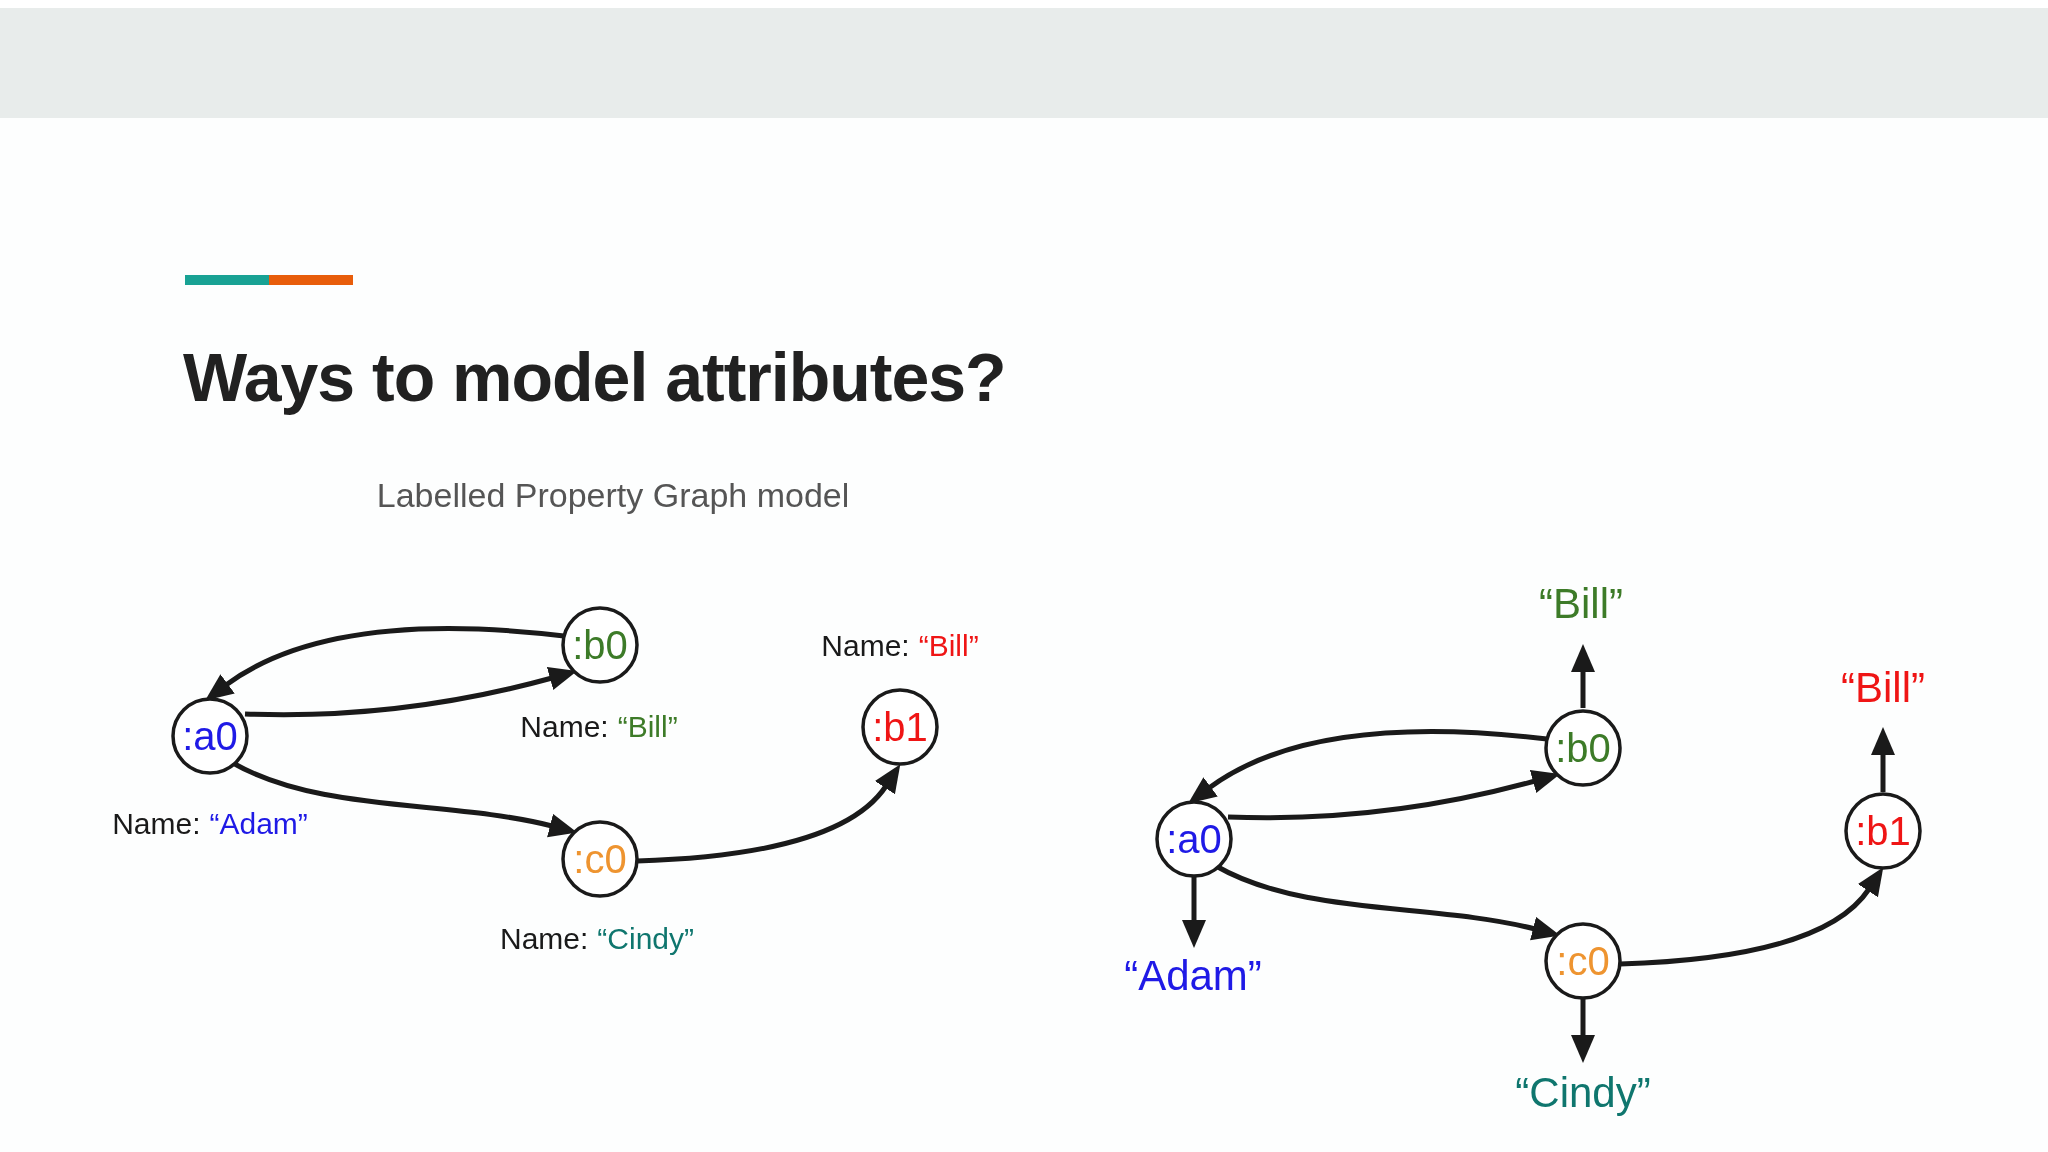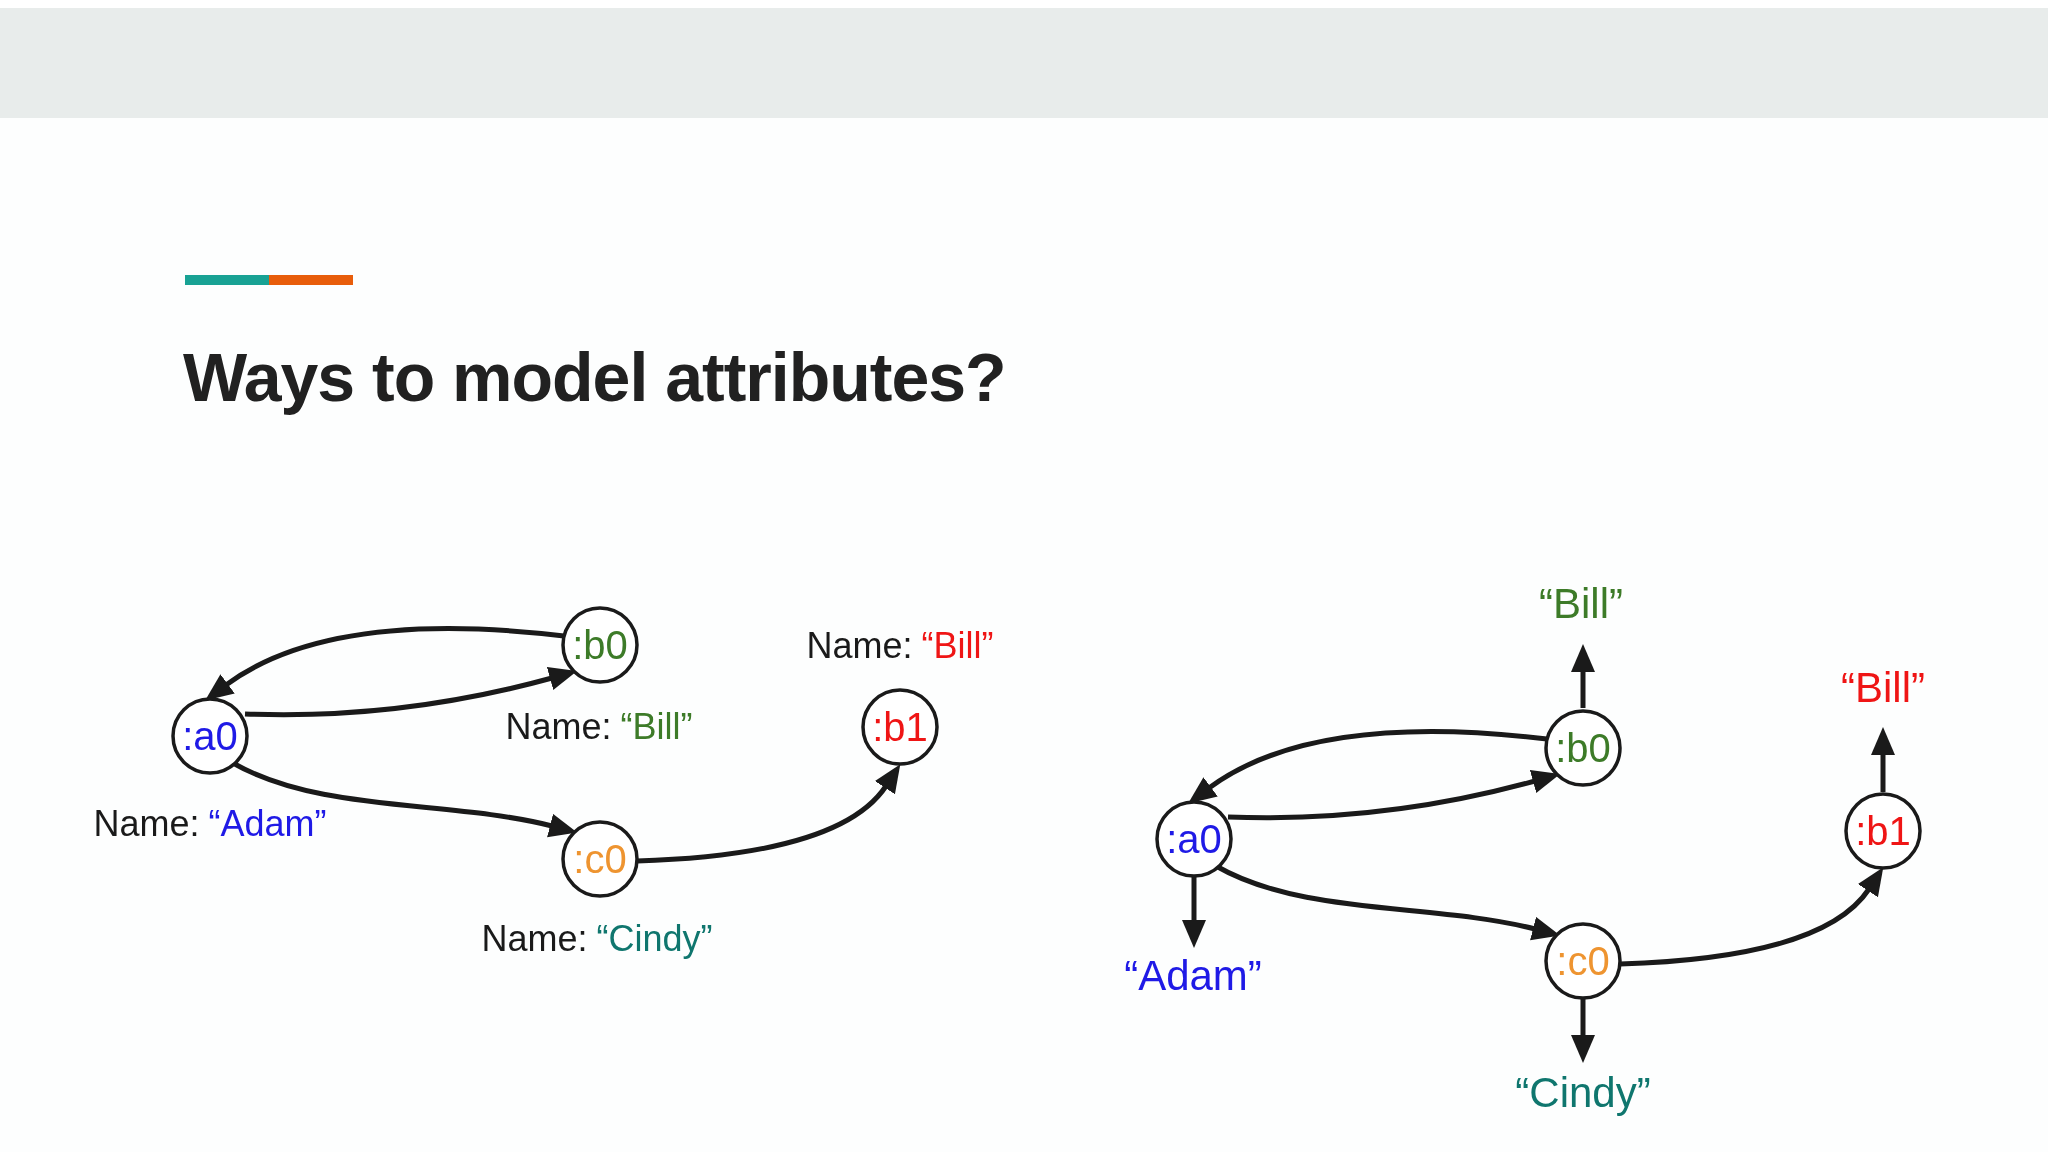--- a/index.html
+++ b/index.html
@@ -19,21 +19,21 @@
     position:absolute;top:468px;text-align:center;
     font-size:34px;color:#555555;
   }
   .subtitle.lpg{left:363px;width:500px;}
   .subtitle.rdf{left:1431px;width:300px;}
   .diagram-svg{position:absolute;left:0;top:500px;width:2048px;height:652px;}
   .prop-label,.literal{
     position:absolute;transform:translate(-50%,-50%);white-space:nowrap;
     color:#1a1a1a;
   }
-  .prop-label{font-size:36px;}
+  .prop-label{font-size:30px;}
   .literal{font-size:42px;}
   .prop-label .value{margin-left:9px;}
   .c-blue{color:#1f1ae6;}
   .c-green{color:#3d7b28;}
   .c-orange{color:#0f766e;}
   .c-red{color:#ef1515;}
   svg text{font-family:"Liberation Sans",sans-serif;font-size:40px;text-anchor:middle;}
 </style>
 </head>
 <body>
@@ -42,20 +42,21 @@
 
   <div class="header-band"></div>
 
   <div class="accent-bar">
     <div class="teal"></div>
     <div class="orange"></div>
   </div>
 
   <div class="page-title">Ways to model attributes?</div>
 
+  <div class="subtitle lpg">Labelled Property Graph model</div>
 
   <svg class="diagram-svg" viewBox="0 500 2048 652" xmlns="http://www.w3.org/2000/svg">
     <defs>
       <marker id="arrow" markerWidth="6" markerHeight="5" refX="0.4" refY="2.4" orient="auto">
         <path d="M0,0 L5.6,2.4 L0,4.8 Z" fill="#1a1a1a"></path>
       </marker>
     </defs>
 
     <g fill="none" stroke="#1a1a1a" stroke-width="5">
 

